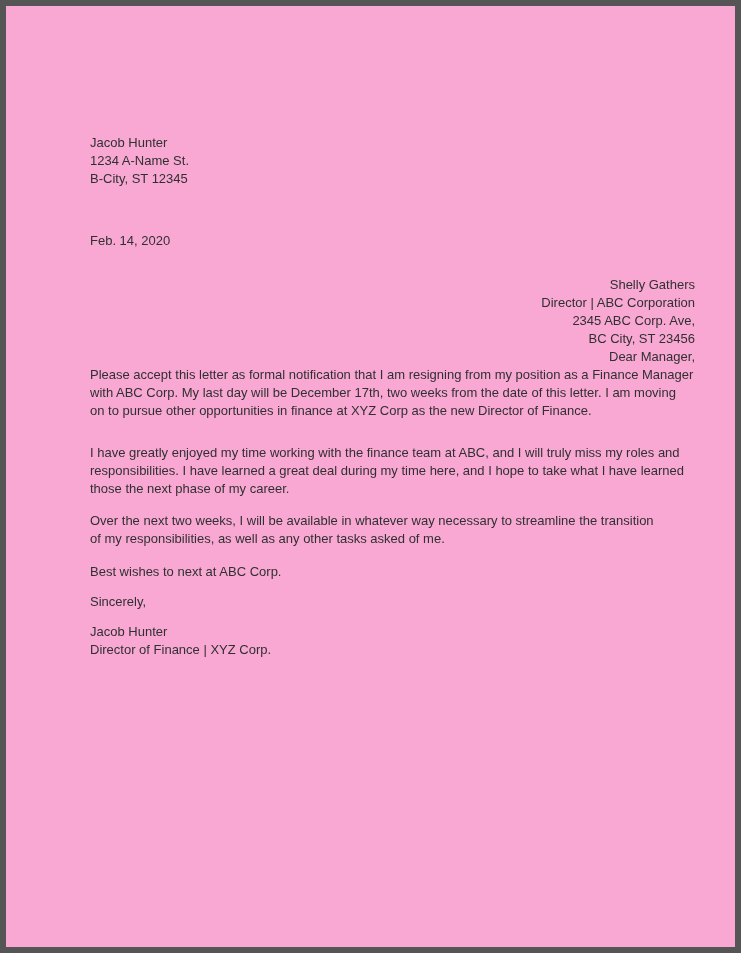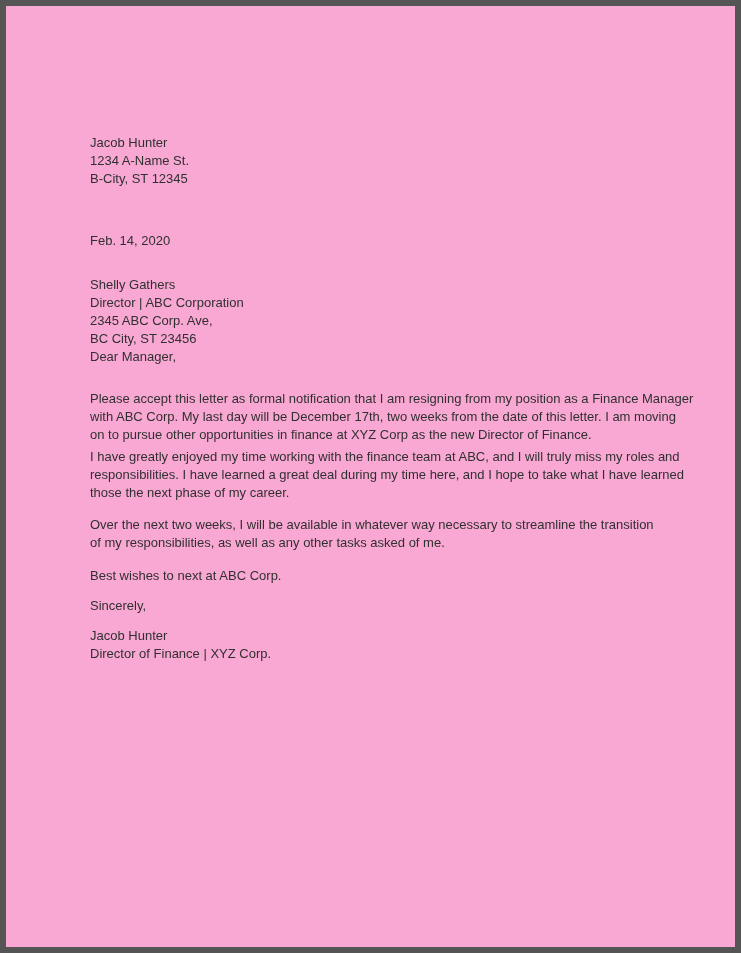--- a/index.html
+++ b/index.html
@@ -12,24 +12,24 @@
     font-family: Liberation Sans, sans-serif;
     font-size: 13px;
     line-height: 18px;
     color: #303030;
     overflow: hidden;
   }
   .content { padding: 128px 40px 0 84px; }
   .line { white-space: nowrap; }
   .block { margin: 0; }
   .date-block { margin-top: 44px; }
-  .recipient-block { margin-top: 26px; }
+  .recipient-block { margin-top: 26px; text-align: right; }
   .salutation { margin-top: 0; }
-  .para-1 { margin-top: 24px; }
-  .para-2 { margin-top: 4px; }
+  .para-1 { margin-top: 0; }
+  .para-2 { margin-top: 24px; }
   .para-3 { margin-top: 14px; }
   .closing-line { margin-top: 15px; }
   .valediction { margin-top: 12px; }
   .signature-block { margin-top: 12px; }
 </style>
 </head>
 <body>
 
 <div class="frame">
   <div class="content">

